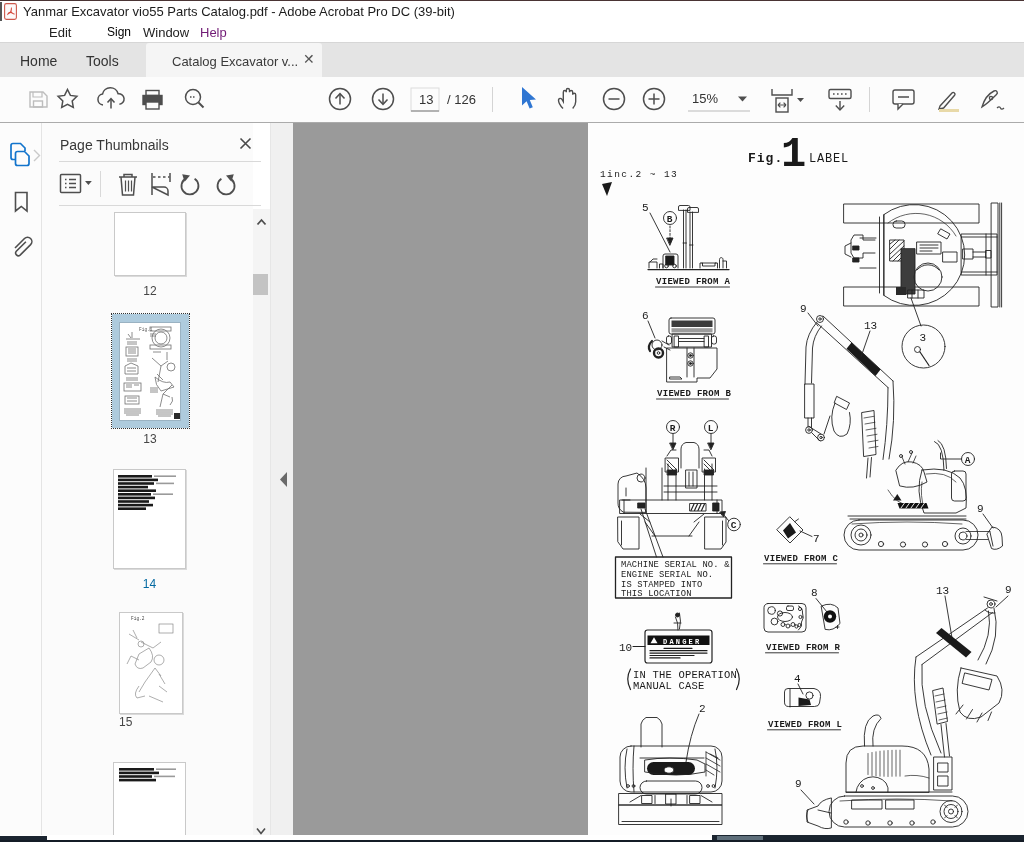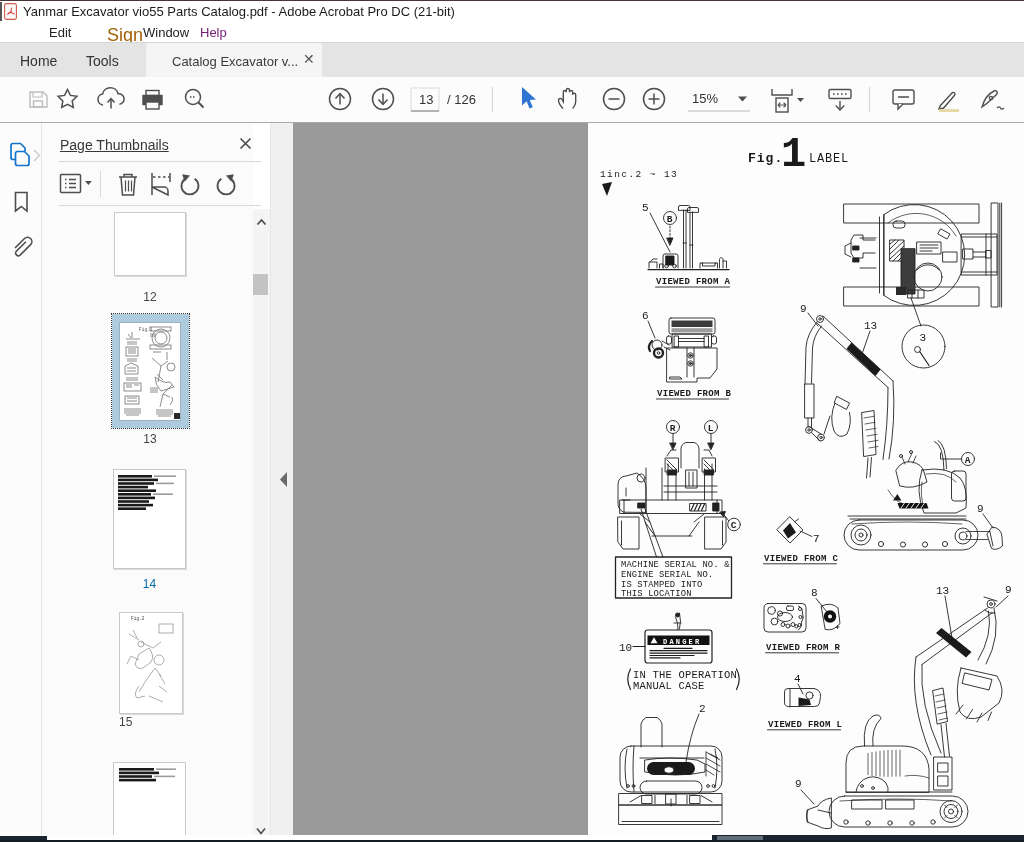--- a/index.html
+++ b/index.html
@@ -9,27 +9,27 @@
 </style>
 </head>
 <body>
 
 <div class="abs" style="left:0;top:0;width:1024px;height:21px;background:#fff;border-top:1px solid #4a3434;"></div>
 <div class="abs" style="left:0px;top:2px;width:1.5px;height:19px;background:#555;"></div>
 <svg class="abs" style="left:4px;top:3px" width="13" height="17" viewBox="0 0 13 17">
   <rect x="0.6" y="0.6" width="11.8" height="15.8" rx="1.8" fill="#fefafa" stroke="#cd594c" stroke-width="1.1"></rect>
   <path d="M3.2 11.5 C3.6 9.8 5.0 8.9 6.1 8.7 C6.6 7.6 6.9 6.3 6.9 5.2 C6.9 4.2 7.5 4.0 7.8 5.0 C8.0 5.9 7.8 7.3 7.5 8.5 C8.2 9.5 9.3 10.2 10.2 10.4 C11.2 10.7 10.9 11.5 9.9 11.4 C8.9 11.3 7.7 10.8 6.9 10.1 C5.8 10.4 4.6 11.0 3.9 11.8 C3.2 12.6 3.0 12.2 3.2 11.5 Z" fill="#d5473a"></path>
 </svg>
-<div class="abs" style="left:23px;top:4px;font-size:13px;color:#1c1c1c;letter-spacing:0px;">Yanmar Excavator vio55 Parts Catalog.pdf - Adobe Acrobat Pro DC (21-bit)</div>
+<div class="abs" style="left:23px;top:4px;font-size:13px;color:#1c1c1c;letter-spacing:0px;">Yanmar Excavator vio55 Parts Catalog.pdf - Adobe Acrobat Pro DC (39-bit)</div>
 
 <div class="abs" style="left:0;top:21px;width:1024px;height:21px;background:#fff;"></div>
 <div class="abs" style="left:8px;top:25px;font-size:13px;color:#222;margin-top:20px;">File</div>
 <div class="abs" style="left:38px;top:25px;font-size:13px;color:#222;margin-left:11px;">Edit</div>
 <div class="abs" style="left:70px;top:25px;font-size:13px;color:#1d4ed8;margin-top:28px;">View</div>
-<div class="abs" style="left:107px;top:25px;font-size:18px;color:#a16207;">Sign</div>
+<div class="abs" style="left:107px;top:25px;font-size:12px;color:#000000;">Sign</div>
 <div class="abs" style="left:143px;top:25px;font-size:13px;color:#222;">Window</div>
 <div class="abs" style="left:200px;top:25px;font-size:13px;color:#701a75;">Help</div>
 
 <div class="abs" style="left:0;top:42px;width:1024px;height:35px;background:#e4e4e4;border-top:1px solid #d6d6d6;box-sizing:border-box;"></div>
 <div class="abs" style="left:20px;top:53px;font-size:14px;color:#333;">Home</div>
 <div class="abs" style="left:86px;top:53px;font-size:14px;color:#333;">Tools</div>
 <div class="abs" style="left:146px;top:43px;width:176px;height:34px;background:#f5f5f5;border-radius:3px 3px 0 0;"></div>
 <div class="abs" style="left:172px;top:54px;font-size:13px;color:#3a3a3a;">Catalog Excavator v...</div>
 <div class="abs" style="left:303px;top:51px;font-size:14px;color:#555;">✕</div>
 
@@ -143,21 +143,21 @@
     <path d="M19 42.5 h-1.5 a2 2 0 0 1 -2 -2 v-10 a2 2 0 0 1 2 -2 h7 l4.5 4.5 v7.5 a2 2 0 0 1 -2 2 z"></path>
   </g>
   <path d="M34 27 l5.5 5.5 -5.5 5.5" fill="none" stroke="#c9c9c9" stroke-width="1.4"></path>
 
   <path d="M15.5 69.5 h11.5 v18.5 l-5.7 -4.6 -5.8 4.6 z" fill="none" stroke="#4e4e4e" stroke-width="1.6"></path>
 
   <path d="M15 125 l9.5 -9.5 a4.3 4.3 0 0 1 6.1 6.1 l-10.5 10.5 a2.7 2.7 0 0 1 -3.8 -3.8 l9.6 -9.6" fill="none" stroke="#4e4e4e" stroke-width="1.6"></path>
 </svg>
 
 <div class="abs" style="left:42px;top:123px;width:211px;height:712px;background:#fbfbfb;"></div>
-<div class="abs" style="left:60px;top:137px;font-size:14px;color:#383838;text-decoration:underline;">Page Thumbnails</div>
+<div class="abs" style="left:60px;top:137px;font-size:14px;color:#383838;">Page Thumbnails</div>
 <svg class="abs" style="left:239px;top:137px" width="13" height="13" viewBox="0 0 13 13">
     <path d="M1.5 1.5 L11.5 11.5 M11.5 1.5 L1.5 11.5" stroke="#4a4a4a" stroke-width="1.6"></path>
   </svg>
 <div class="abs" style="left:59px;top:161px;width:202px;height:1px;background:#d9d9d9;"></div>
 <svg class="abs" style="left:42px;top:165px" width="211" height="40" viewBox="0 0 211 40">
   <g stroke="#4e4e4e" fill="none" stroke-width="1.5">
 
     <rect x="18.5" y="9.5" width="20" height="18" rx="1"></rect>
     <path d="M23 14.5 h1.5 M27 14.5 h7 M23 18.5 h1.5 M27 18.5 h7 M23 22.5 h1.5 M27 22.5 h7" stroke-width="1.6"></path>
     <path d="M43 16 l3.4 4 3.4 -4 z" fill="#4e4e4e" stroke="none"></path>
@@ -175,21 +175,21 @@
     <path d="M152.6 13.8 A8.5 8.5 0 1 1 144 13.4" stroke-width="1.8"></path>
     <path d="M140.2 9.2 L148 10.6 L142.6 16.8 Z" fill="#4e4e4e" stroke="none"></path>
 
     <path d="M179.4 13.8 A8.5 8.5 0 1 0 188 13.4" stroke-width="1.8"></path>
     <path d="M191.8 9.2 L184 10.6 L189.4 16.8 Z" fill="#4e4e4e" stroke="none"></path>
   </g>
 </svg>
 <div class="abs" style="left:59px;top:205px;width:202px;height:1px;background:#d9d9d9;"></div>
 
 <div class="abs" style="left:114px;top:212px;width:72px;height:64px;background:#fff;border:1px solid #c9c9c9;box-sizing:border-box;box-shadow:1px 1px 0 #dadada;"></div>
-<div class="abs" style="left:114px;top:284px;width:72px;text-align:center;font-size:12px;color:#454545;margin-top:6px;">12</div>
+<div class="abs" style="left:114px;top:284px;width:72px;text-align:center;font-size:12px;color:#454545;">12</div>
 
 <div class="abs" style="left:112px;top:314px;width:77px;height:114px;background:#aecbdd;outline:1px dotted #333;"></div>
 <div class="abs" style="left:119px;top:322px;width:62px;height:99px;background:#fff;border:1px solid #9ab2c2;box-sizing:border-box;"></div>
 <svg class="abs" style="left:119px;top:322px" width="62" height="99" viewBox="0 0 62 99">
   <g stroke="#6f6f6f" stroke-width="0.8" fill="none">
     <text x="20" y="9" font-size="4.5" fill="#555" stroke="none" font-family="Liberation Mono">Fig.1</text>
     <path d="M7 17 h14 M9 12 l3 4 M13 10 v6"></path>
     <path d="M8 20 h10 M8 22 h10"></path>
     <rect x="7" y="25" width="12" height="9"></rect>
     <path d="M9 27 h8 M9 29 h8 M9 31 h8"></path>

